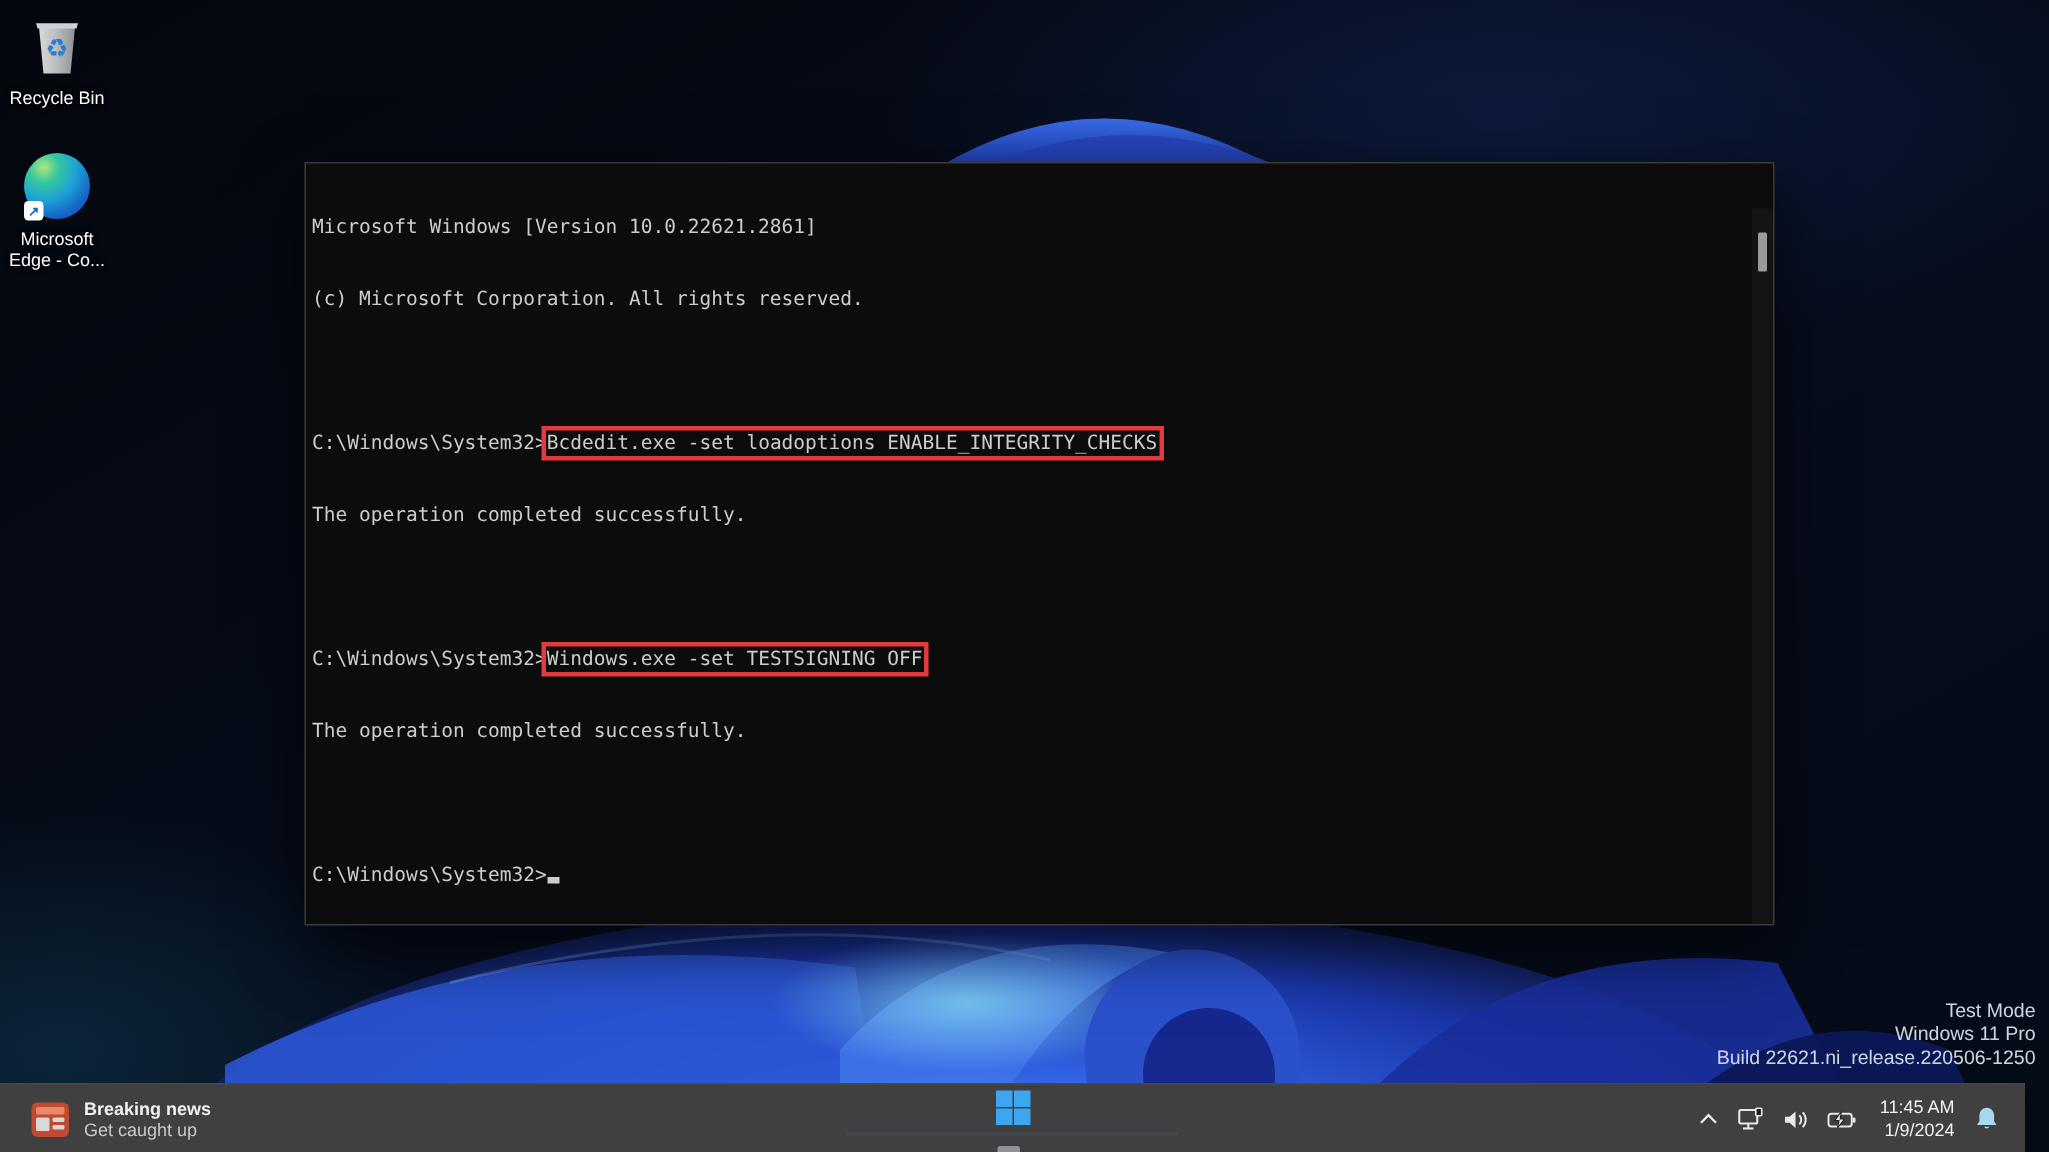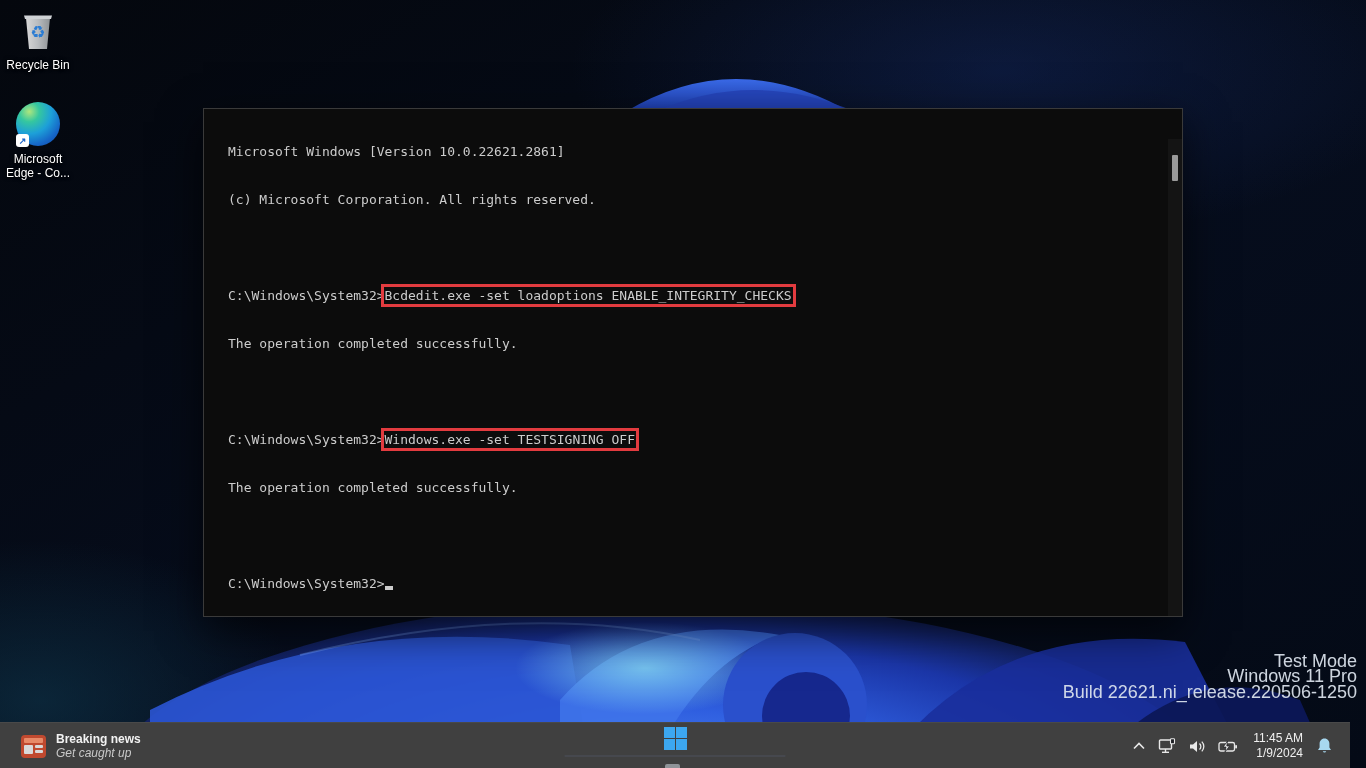--- a/index.html
+++ b/index.html
@@ -27,22 +27,22 @@
     background: radial-gradient(circle at 30% 22%, #aee67e 0%, #35c79f 22%, #1da0d8 48%, #1668c8 72%, #0c3fa2 100%);
   }
   .shortcut-badge {
     position:absolute; left:1px; bottom:1px; width:13px; height:13px;
     background:#fff; border-radius:3px; display:flex; align-items:center; justify-content:center;
     font-size:9px; color:#1a63c8; font-weight:bold;
   }
 
   
   #watermark {
-    position:absolute; right:9px; bottom:68px; z-index:2;
-    text-align:right; color:rgba(222,230,240,.92); font-size:18px; line-height:15.5px;
+    position:absolute; right:9px; bottom:56px; z-index:2;
+    text-align:right; color:rgba(222,230,240,.92); font-size:13px; line-height:15.5px;
   }
 
   
   #cmd-window {
     position:absolute; left:203px; top:108px; width:980px; height:509px; z-index:3;
     background:#0c0c0c; border:1px solid #3a3a3a;
     box-shadow:0 14px 40px rgba(0,0,0,.65);
     display:flex; flex-direction:column;
   }
   #cmd-titlebar {
@@ -58,21 +58,21 @@
   #cmd-title { font-size:12px; color:#e4e4e4; flex:1 1 auto; white-space:nowrap; }
   .winbtn { width:46px; height:30px; display:flex; align-items:center; justify-content:center; }
   .winbtn svg { display:block; }
   
   #cmd-body {
     flex:1 1 auto; position:relative;
     font-family:"DejaVu Sans Mono", monospace;
     font-size:13px; line-height:16px; color:#cccccc;
     padding:3px 18px 0 4px; white-space:pre; overflow:hidden;
   }
-  .tline { height:16px;margin-left:20px; }
+  .tline { height:16px; }
   .redbox { outline:3px solid #e23b3f; outline-offset:1px; }
   .cursor {
     display:inline-block; width:8px; height:12px; vertical-align:-2px;
     background:linear-gradient(to top, #cccccc 4px, transparent 4px);
   }
   #cmd-scrollbar {
     position:absolute; right:0; top:30px; bottom:0; width:14px;
     background:#141414; z-index:4;
   }
   #cmd-scroll-thumb {
@@ -83,21 +83,21 @@
   #taskbar {
     position:absolute; left:0; right:16px; bottom:0; height:46px; z-index:10;
     background:#404040; border-top:1px solid rgba(255,255,255,.05);
     display:flex; align-items:center;
   }
   #widget-button {
     position:absolute; left:10px; top:3px; height:40px;
     display:flex; align-items:center; gap:9px; padding:0 10px; border-radius:6px;
   }
   .widget-text .t1 { font-size:12px; font-weight:bold; color:#f2f2f2; line-height:14px; }
-  .widget-text .t2 { font-size:12px; color:#c9c9c9; line-height:14px;font-style:italic; }
+  .widget-text .t2 { font-size:12px; color:#c9c9c9; line-height:14px; }
 
   #taskbar-center {
     position:absolute; left:50%; top:3px; transform:translateX(-50%);
     display:flex; align-items:center; gap:4px; height:40px;flex-direction:column;
   }
   .tb-slot {
     width:40px; height:40px; border-radius:6px;
     display:flex; align-items:center; justify-content:center; position:relative;
   }
   .tb-slot.active {

